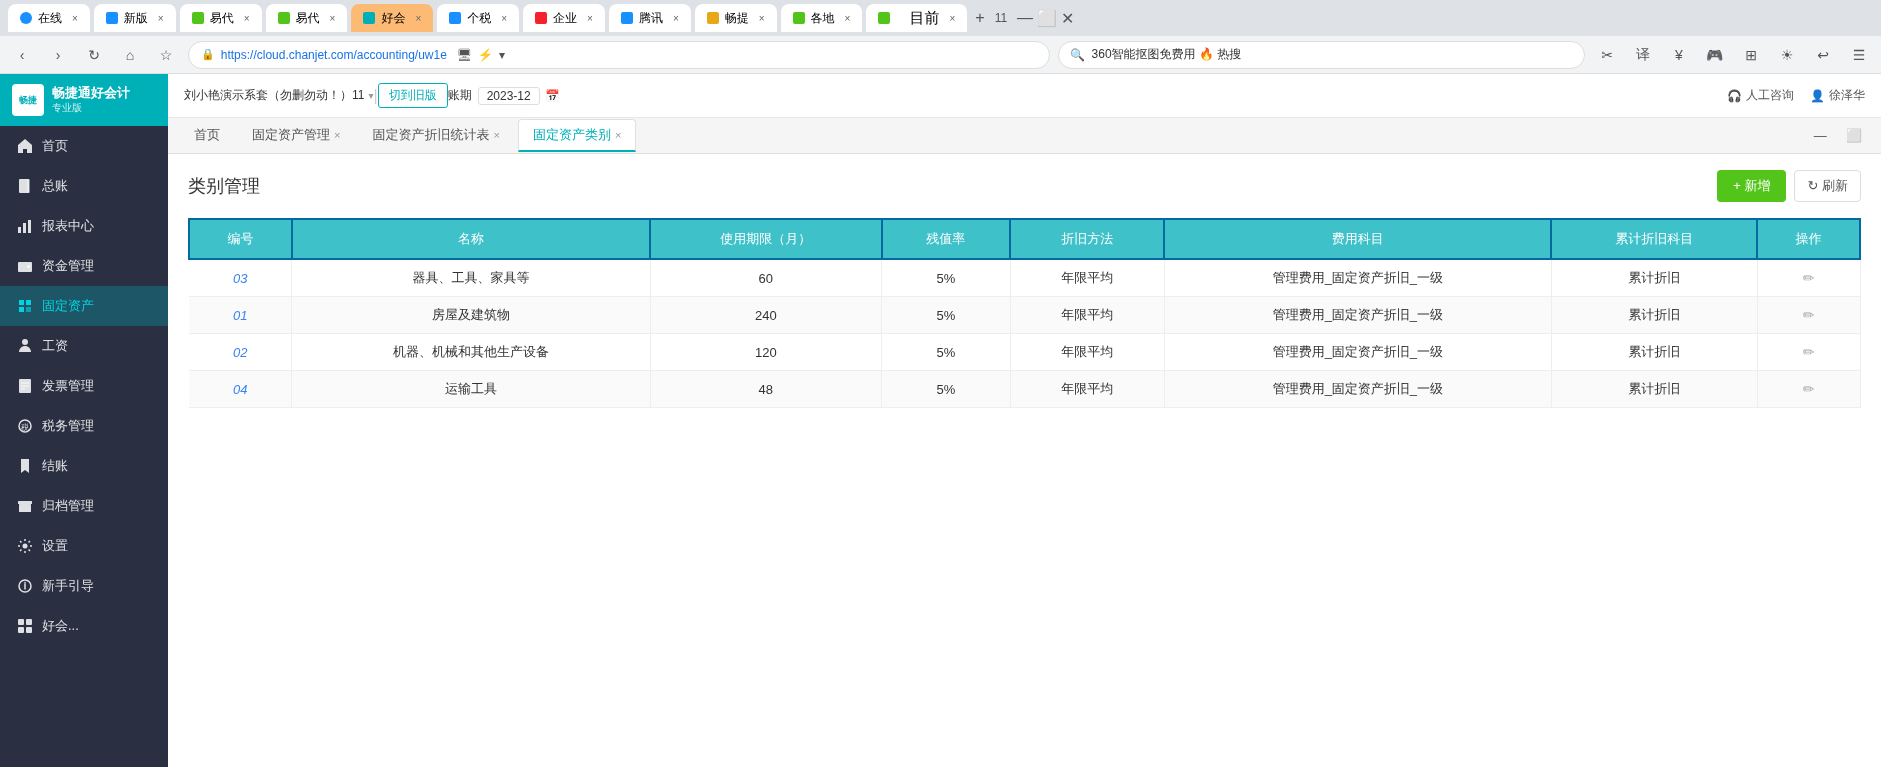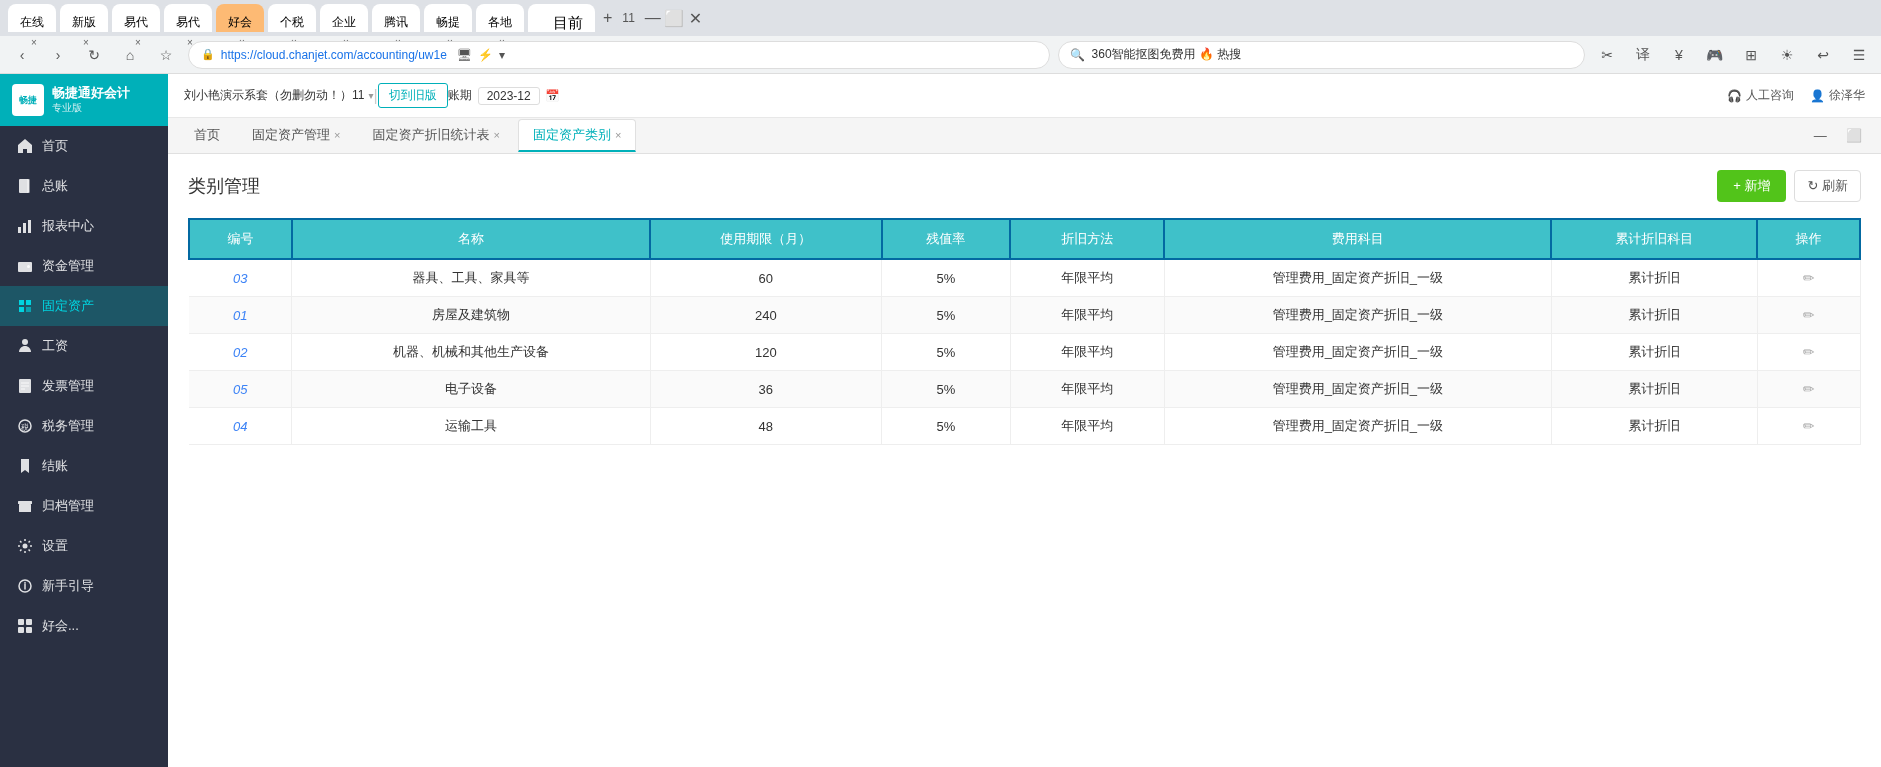--- a/index.html
+++ b/index.html
@@ -1,20 +1,20 @@
 <!DOCTYPE html>
 <html><head>
   <meta charset="utf-8">
   <style>
     * { box-sizing: border-box; margin: 0; padding: 0; }
     body { font-family: "Microsoft YaHei", "PingFang SC", sans-serif; font-size: 13px; background: #f5f5f5; overflow: hidden; }
 
     
     .browser-chrome { background: #dee1e6; height: 36px; display: flex; align-items: center; padding: 0 8px; gap: 4px; }
-    .browser-tab { background: white; border-radius: 8px 8px 0 0; padding: 4px 12px; font-size: 12px; display: flex; align-items: center; gap: 6px; height: 28px; flex-direction: column; }
+    .browser-tab { background: white; border-radius: 8px 8px 0 0; padding: 4px 12px; font-size: 12px; display: flex; align-items: center; gap: 6px; height: 28px; }
     .browser-tab.active { background: #fdba74; }
     .tab-close { color: #666; font-size: 10px; cursor: pointer; margin-left: 4px; }
 
     
     .browser-toolbar { background: #f1f3f4; height: 38px; display: flex; align-items: center; padding: 0 8px; gap: 8px; border-bottom: 1px solid #ddd; }
     .nav-btn { width: 28px; height: 28px; border-radius: 50%; display: flex; align-items: center; justify-content: center; cursor: pointer; color: #555; font-size: 14px; }
     .address-bar { flex: 1; height: 28px; border-radius: 14px; background: white; border: 1px solid #ddd; display: flex; align-items: center; padding: 0 12px; font-size: 12px; color: #333; gap: 6px; }
     .address-text { color: #1a73e8; font-size: 12px; }
     .toolbar-icon-btn { width: 28px; height: 28px; border-radius: 4px; display: flex; align-items: center; justify-content: center; cursor: pointer; color: #555; font-size: 14px; }
 
@@ -404,30 +404,20 @@
       <td class="code">02</td>
       <td>机器、机械和其他生产设备</td>
       <td>120</td>
       <td>5%</td>
       <td>年限平均</td>
       <td>管理费用_固定资产折旧_一级</td>
       <td>累计折旧</td>
       <td><span class="edit-icon">✏</span></td>
     </tr>
             <tr>
-      <td class="code">05</td>
-      <td>电子设备</td>
-      <td>36</td>
-      <td>5%</td>
-      <td>年限平均</td>
-      <td>管理费用_固定资产折旧_一级</td>
-      <td>累计折旧</td>
-      <td><span class="edit-icon">✏</span></td>
-    </tr>
-            <tr>
       <td class="code">04</td>
       <td>运输工具</td>
       <td>48</td>
       <td>5%</td>
       <td>年限平均</td>
       <td>管理费用_固定资产折旧_一级</td>
       <td>累计折旧</td>
       <td><span class="edit-icon">✏</span></td>
     </tr>
           </tbody>

